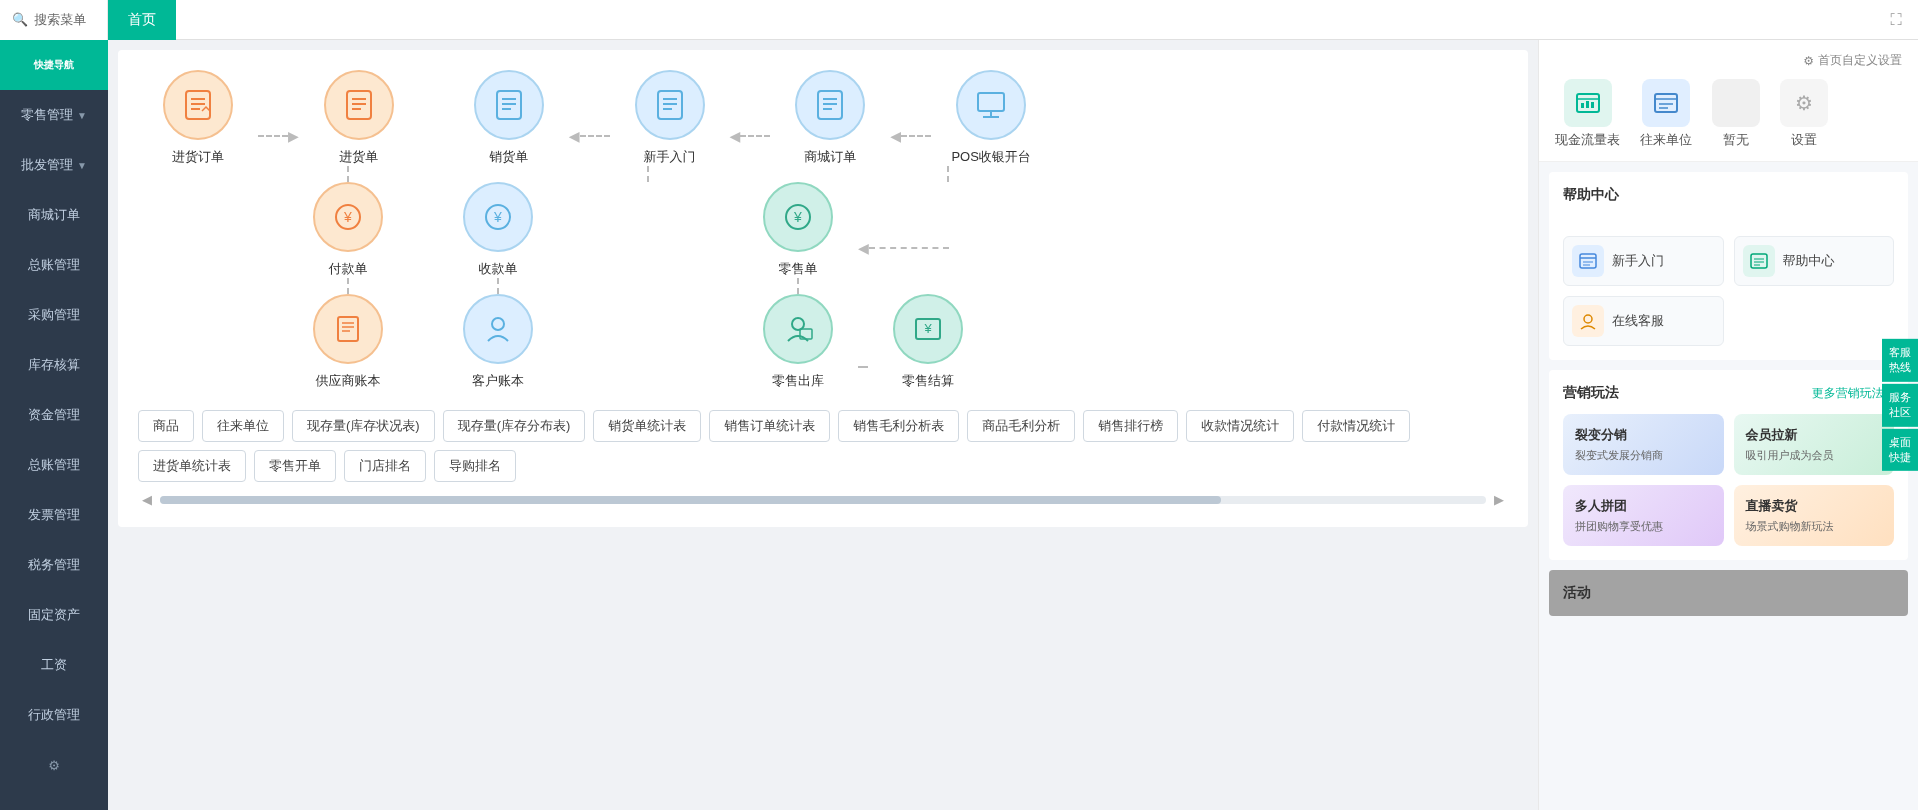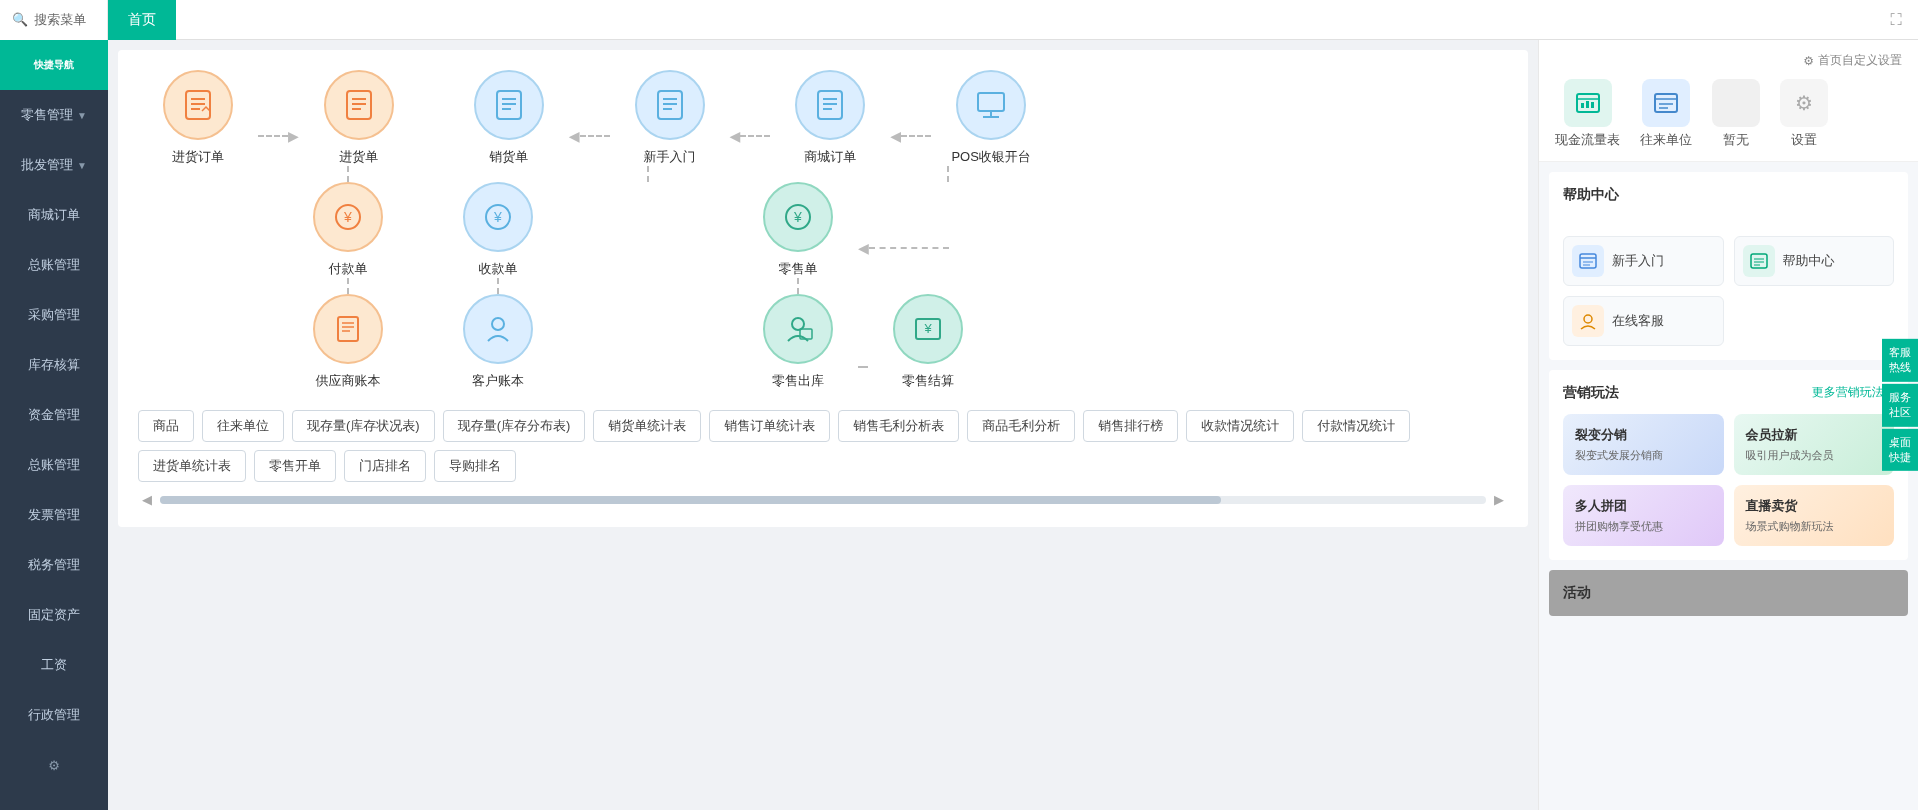--- a/index.html
+++ b/index.html
@@ -66,21 +66,21 @@
     .help-item { display: flex; align-items: center; gap: 8px; cursor: pointer; padding: 8px; border: 1px solid #e8ecf0; border-radius: 6px; background: #f8fafc; }
     .help-item-icon { width: 32px; height: 32px; border-radius: 6px; display: flex; align-items: center; justify-content: center; font-size: 16px; }
     .hi-blue { background: #e0eeff; color: #4488dd; }
     .hi-red { background: #fde8e0; color: #dd4444; }
     .hi-teal { background: #e0f5ef; color: #00a878; }
     .hi-orange { background: #fff0e0; color: #dd8800; }
     .help-item-label { font-size: 13px; color: #444; }
 
     
     .marketing-section { background: #fff; margin: 10px; border-radius: 4px; padding: 14px; }
-    .marketing-header { display: flex; justify-content: space-between; align-items: flex-start; margin-bottom: 12px; }
+    .marketing-header { display: flex; justify-content: space-between; align-items: flex-end; margin-bottom: 12px; }
     .marketing-title { font-size: 14px; font-weight: bold; color: #333; }
     .marketing-more { font-size: 12px; color: #00b896; cursor: pointer; }
     .marketing-grid { display: grid; grid-template-columns: 1fr 1fr; gap: 10px; }
     .marketing-card { border-radius: 8px; padding: 12px; cursor: pointer; }
     .mc-green { background: linear-gradient(135deg, #e8f8f2, #c8eed8); }
     .mc-blue { background: linear-gradient(135deg, #e8f0fc, #c8d8f8); }
     .mc-orange { background: linear-gradient(135deg, #fff0e0, #ffe0c0); }
     .mc-purple { background: linear-gradient(135deg, #f0e8fc, #e0c8f8); }
     .mc-title { font-size: 13px; font-weight: bold; color: #333; margin-bottom: 4px; }
     .mc-desc { font-size: 11px; color: #666; }

